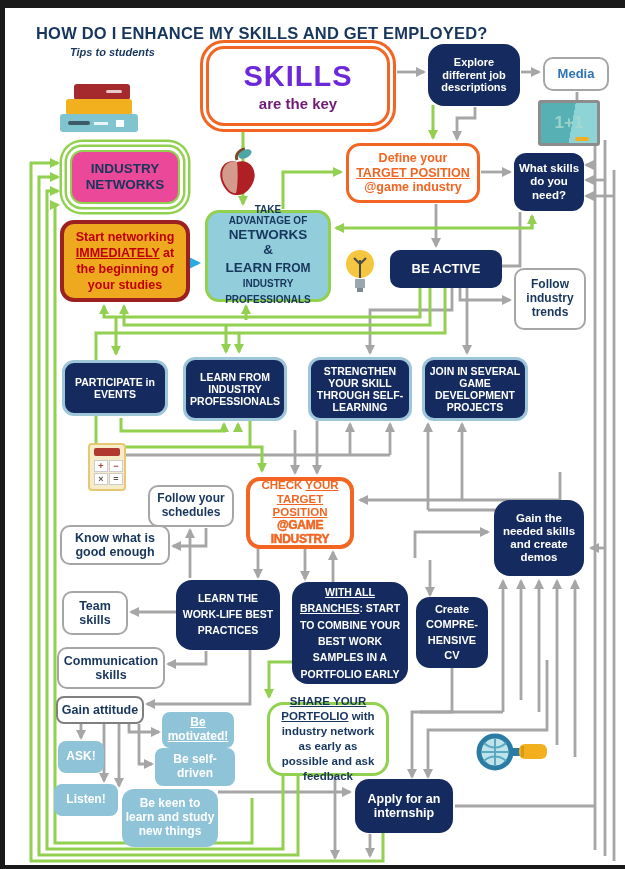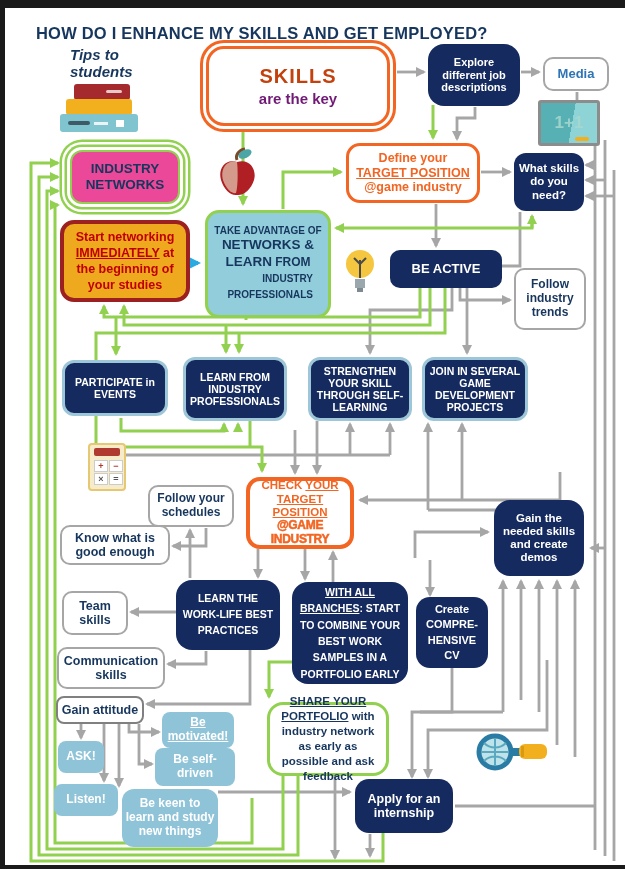--- a/index.html
+++ b/index.html
@@ -121,34 +121,34 @@
     <polyline points="293,662 269,662 269,697" marker-end="url(#mg)"></polyline>
   </g>
   <polyline points="184,263 198,263" stroke="#29abe2" stroke-width="4" fill="none" marker-end="url(#mb)"></polyline>
 </svg>
 
 <div class="edge" style="left:0;top:0;width:625px;height:8px;"></div>
 <div class="edge" style="left:0;top:0;width:5px;height:869px;"></div>
 <div class="edge" style="left:0;top:865px;width:625px;height:4px;"></div>
 
 <div class="title" style="left:36px;top:24px;width:570px;font-size:16.5px;letter-spacing:.2px;">HOW DO I ENHANCE MY SKILLS AND GET EMPLOYED?</div>
-<div class="title" style="left:70px;top:46px;width:90px;font-size:15px;font-style:italic;line-height:1.15;">Tips to students</div>
+<div class="title" style="left:70px;top:46px;width:90px;font-size:11px;font-style:italic;line-height:1.15;">Tips to students</div>
 
 <div class="icon" style="left:60px;top:84px;width:84px;height:52px;">
   <div style="position:absolute;left:14px;top:0;width:56px;height:16px;background:#a52a2e;border-radius:3px;"></div>
   <div style="position:absolute;left:46px;top:6px;width:16px;height:3px;background:#e8c9c9;border-radius:2px;"></div>
   <div style="position:absolute;left:6px;top:15px;width:66px;height:16px;background:#f2b01e;border-radius:3px;"></div>
   <div style="position:absolute;left:0;top:30px;width:78px;height:18px;background:#7fc4cf;border-radius:3px;"></div>
   <div style="position:absolute;left:8px;top:37px;width:22px;height:4px;background:#3d5a66;border-radius:2px;"></div>
   <div style="position:absolute;left:34px;top:38px;width:14px;height:3px;background:#e8f4f6;"></div>
   <div style="position:absolute;left:56px;top:36px;width:8px;height:7px;background:#fff;"></div>
 </div>
 
 <div class="node skillsbox" style="left:206px;top:46px;width:184px;height:80px;">
-  <div style="color:#c2410c;font-size:20px;letter-spacing:1px;">SKILLS</div>
+  <div style="color:#6d28d9;font-size:29px;letter-spacing:1px;">SKILLS</div>
   <div style="color:#701a75;font-size:15px;margin-top:2px;">are the key</div>
 </div>
 
 <div class="node navy" style="left:428px;top:44px;width:92px;height:62px;font-size:11px;padding:4px;border-radius:16px;">Explore different job descriptions</div>
 
 <div class="node outline" style="left:543px;top:57px;width:66px;height:34px;font-size:13px;color:#2e74b5;">Media</div>
 
 <div class="icon" style="left:538px;top:100px;width:62px;height:46px;background:linear-gradient(100deg,#57b1b4 55%,#8ed3d6 55%);border:3px solid #8c8c8c;border-radius:3px;box-sizing:border-box;display:flex;align-items:center;justify-content:center;">
   <span style="color:#a9d8cf;font-weight:bold;font-size:17px;opacity:.85;">1+1</span>
   <div style="position:absolute;right:8px;bottom:2px;width:14px;height:4px;background:#f2b01e;border-radius:2px;"></div>
@@ -170,21 +170,21 @@
   <div class="u">TARGET POSITION</div>
   <div>@game industry</div>
 </div>
 
 <div class="node navy" style="left:514px;top:153px;width:70px;height:58px;font-size:11.5px;padding:3px;">What skills do you need?</div>
 
 <div class="node goldbox" style="left:60px;top:220px;width:130px;height:82px;font-size:12.5px;padding:4px;line-height:1.3;">
   <div><span>Start networking </span><span class="u">IMMEDIATELY</span><span> at the beginning of your studies</span></div>
 </div>
 
-<div class="node teal" style="left:205px;top:210px;width:126px;height:108px;padding:2px;text-align:right;">
+<div class="node teal" style="left:205px;top:210px;width:126px;height:92px;padding:16px;">
   <div style="font-size:10px;">TAKE ADVANTAGE OF</div>
   <div style="font-size:13.5px;">NETWORKS &amp;</div>
   <div><span style="font-size:13.5px;">LEARN</span><span style="font-size:12px;"> FROM</span></div>
   <div style="font-size:10px;line-height:1.6;width:90px;">INDUSTRY PROFESSIONALS</div>
 </div>
 
 <div class="icon" style="left:344px;top:248px;width:32px;height:50px;">
   <svg width="32" height="50" viewBox="0 0 32 50">
     <circle cx="16" cy="16" r="14" fill="#f5c63f"></circle>
     <path d="M16,30 L16,12 M16,16 L10,10 M16,16 L22,10" stroke="#4a4a4a" stroke-width="2" fill="none"></path>

